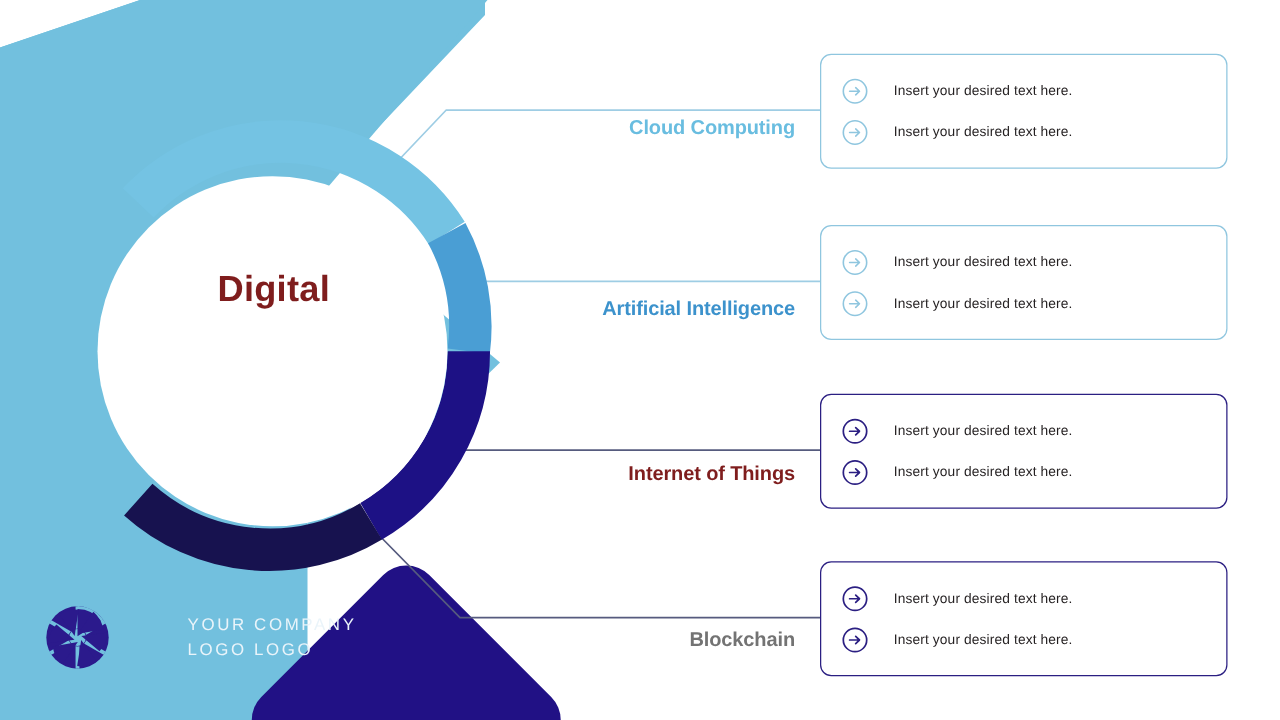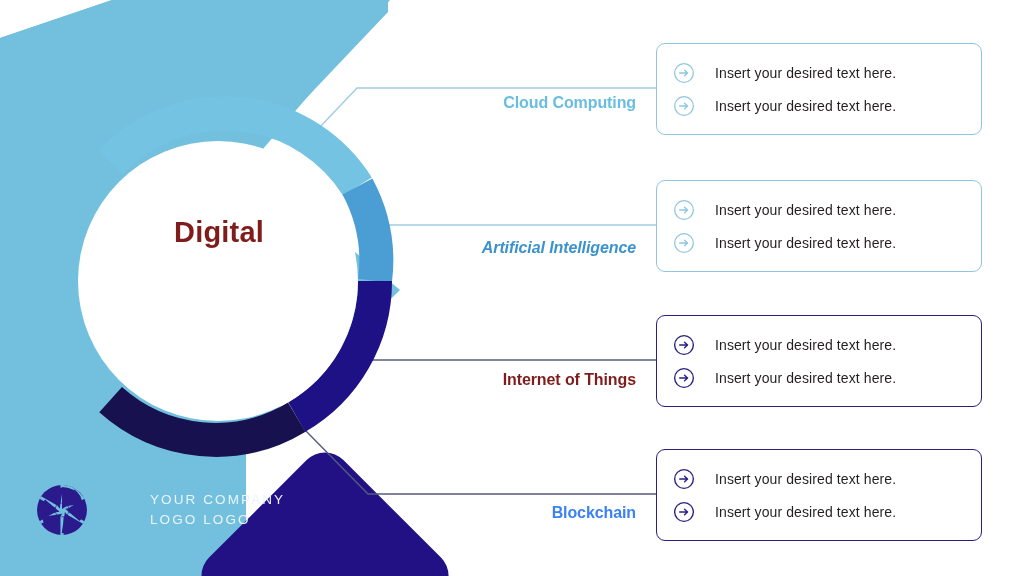--- a/index.html
+++ b/index.html
@@ -66,21 +66,21 @@
     height: 33px;
   }
   .row-icon {
     flex: 0 0 auto;
     width: 22px;
     height: 22px;
     margin-right: 20px;
     display: block;
   }
   .row-text {
-    font-size: 14px;
+    font-size: 11px;
     color: #231f20;
     letter-spacing: 0.1px;
     white-space: nowrap;
   }
 
   
   .logo-wrap {
     position: absolute;
     left: 36px;
     top: 484px;
@@ -134,23 +134,23 @@
     </g>
 
     <circle cx="218" cy="281" r="140" fill="#ffffff"></circle>
   </svg>
 
   <div class="center-title">
     <span class="line">Digital</span>
   </div>
 
   <div class="branch-label" style="left:236px; top:50px; width:400px; color:#69bde0;">Cloud Computing</div>
-  <div class="branch-label" style="left:236px; top:195px; width:400px; color:#3c92cc;font-style:italic;">Artificial Intelligence</div>
+  <div class="branch-label" style="left:236px; top:195px; width:400px; color:#3c92cc;">Artificial Intelligence</div>
   <div class="branch-label" style="left:236px; top:327px; width:400px; color:#7f1d1d;">Internet of Things</div>
-  <div class="branch-label" style="left:236px; top:460px; width:400px; color:#3b82f6;">Blockchain</div>
+  <div class="branch-label" style="left:236px; top:460px; width:400px; color:#737373;">Blockchain</div>
 
   <div class="card" style="top:43px; border:1.6px solid #8fc6df;">
     <div class="card-row">
       <svg class="row-icon" viewBox="0 0 24 24">
         <circle cx="12" cy="12" r="10.2" fill="none" stroke="#8fc6df" stroke-width="1.4"></circle>
         <path d="M7.3 12 H15.6 M12.6 8.9 L15.9 12 L12.6 15.1" fill="none" stroke="#8fc6df" stroke-width="1.4" stroke-linecap="round" stroke-linejoin="round"></path>
       </svg>
       <span class="row-text">Insert your desired text here.</span>
     </div>
     <div class="card-row">

